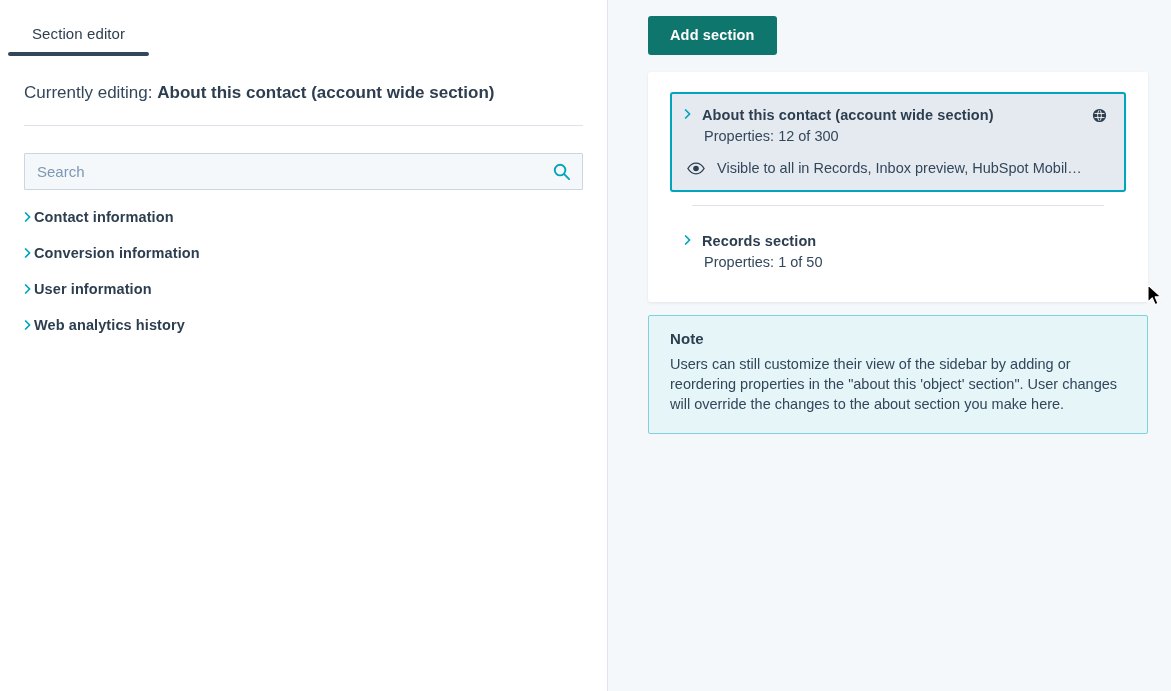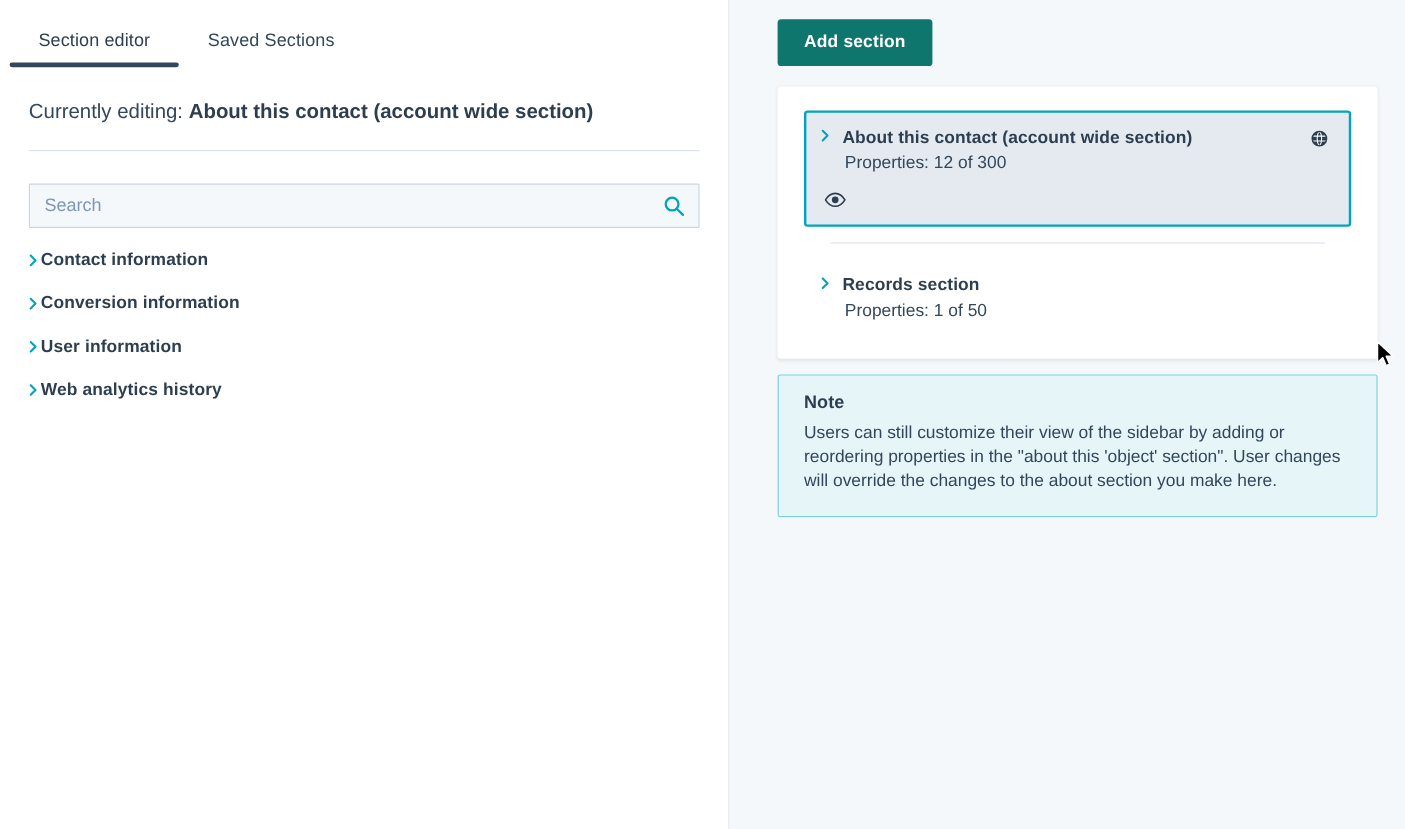--- a/index.html
+++ b/index.html
@@ -241,23 +241,20 @@
 <body>
 
 <div class="app">
 
   <div class="left-panel">
 
     <div class="tabs">
       <div class="tabs-rule"></div>
       <div class="tab active">
         <span>Section editor</span>
-      </div>
-      <div class="tab">
-        <span>Saved Sections</span>
       </div>
     </div>
 
     <div class="currently-editing">
       <span>Currently editing:</span>
       <b>About this contact (account wide section)</b>
     </div>
 
     <div class="hr-light"></div>
 
@@ -335,20 +332,21 @@
           </span>
         </div>
         <div class="section-sub">Properties: 12 of 300</div>
         <div class="visible-row">
           <span class="eye-icon">
             <svg viewBox="0 0 20 14" width="18" height="13" fill="none" stroke="#2d3e50" stroke-width="1.5">
               <path d="M1 7 C4 2 7 1 10 1 C13 1 16 2 19 7 C16 12 13 13 10 13 C7 13 4 12 1 7 Z"></path>
               <circle cx="10" cy="7" r="3.1" fill="#2d3e50" stroke="none"></circle>
             </svg>
           </span>
+          <span class="visible-text">Visible to all in Records, Inbox preview, HubSpot Mobil…</span>
         </div>
       </div>
 
       <div class="section-divider"></div>
 
       <div class="section-item plain">
         <div class="section-head">
           <span class="chev">
             <svg viewBox="0 0 10 14" width="8" height="12" fill="none" stroke="#00a4bd" stroke-width="2.2" stroke-linecap="round" stroke-linejoin="round">
                 <polyline points="2,2 7,7 2,12"></polyline>

